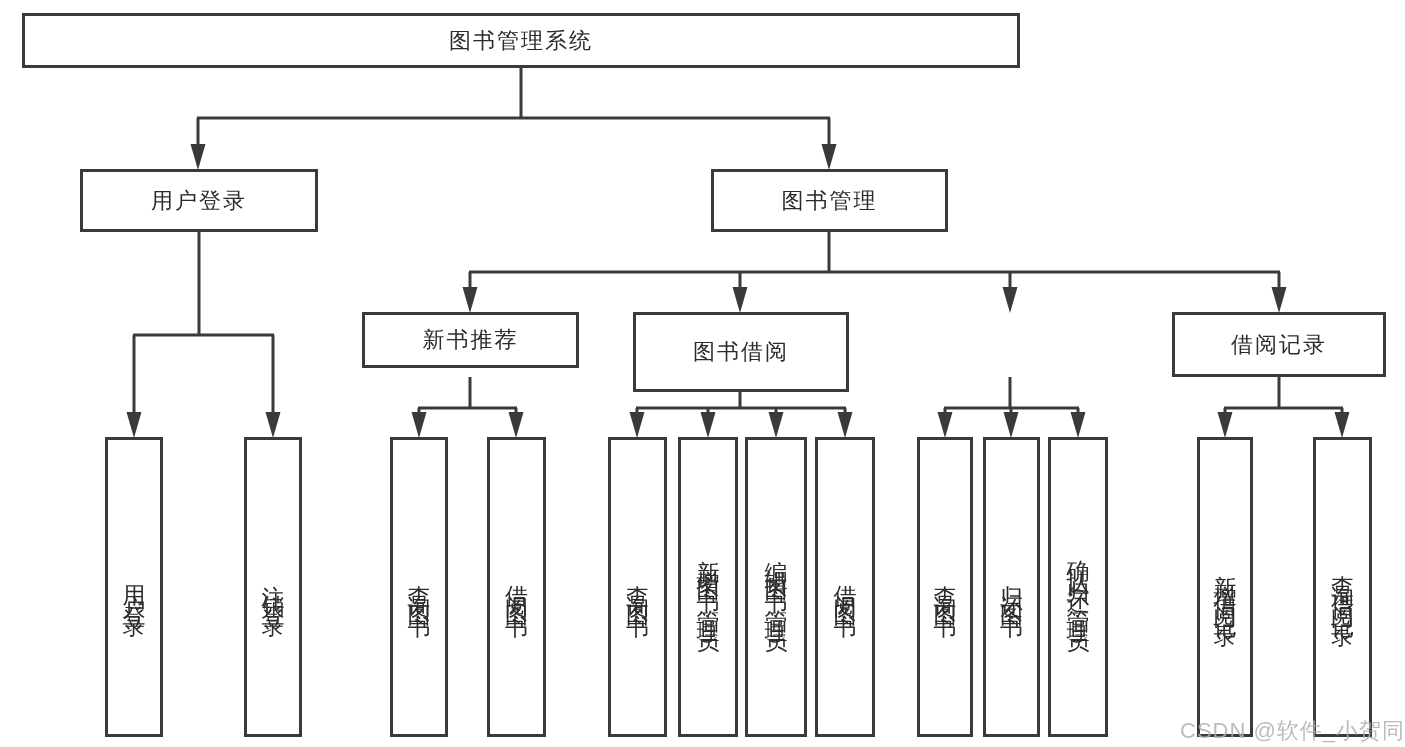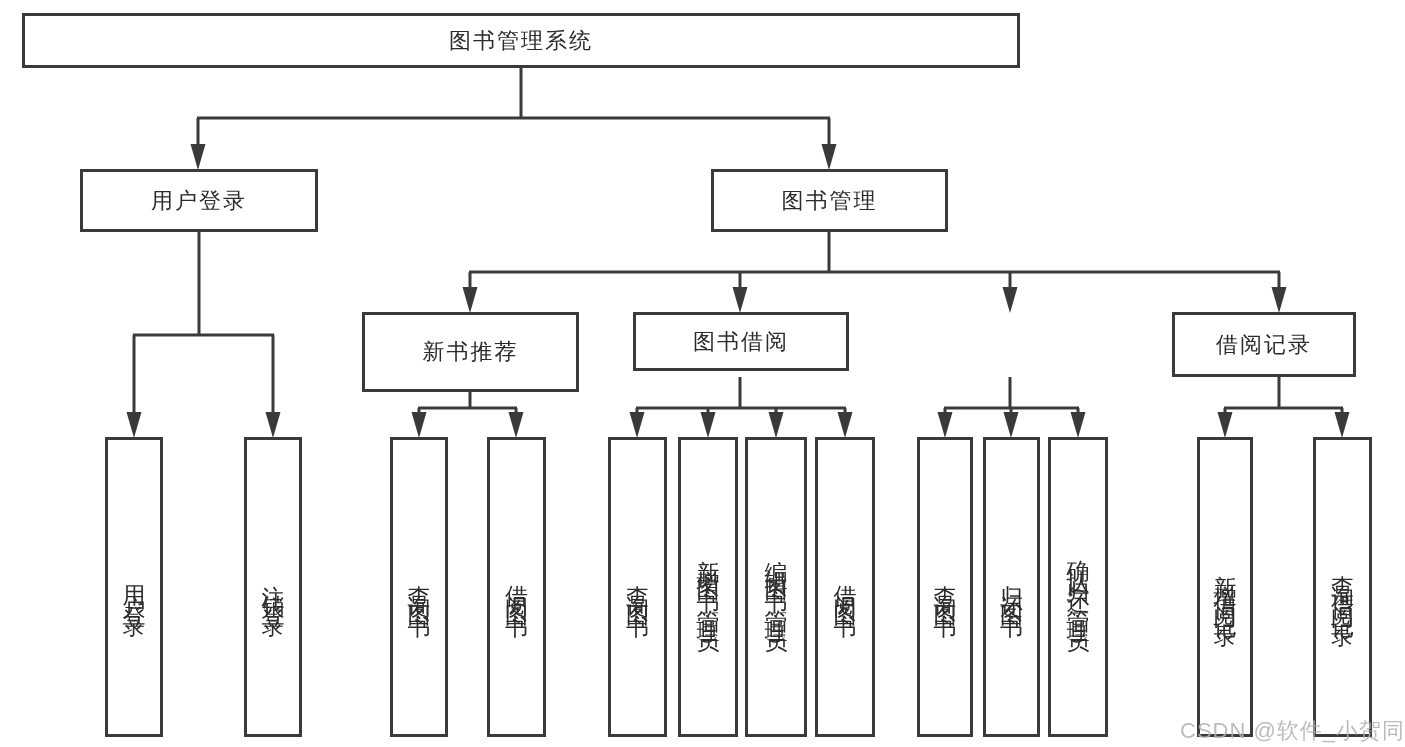--- a/index.html
+++ b/index.html
@@ -125,23 +125,23 @@
     <polygon points="1217.5,412 1232.5,412 1225,438" stroke="none"></polygon>
     <line x1="1342" y1="408" x2="1342" y2="416"></line>
     <polygon points="1334.5,412 1349.5,412 1342,438" stroke="none"></polygon>
   </svg>
 
   <div class="box root" style="left:22px; top:13px; width:998px; height:55px;">图书管理系统</div>
 
   <div class="box hbox" style="left:80px; top:169px; width:238px; height:63px;">用户登录</div>
   <div class="box hbox" style="left:711px; top:169px; width:237px; height:63px;">图书管理</div>
 
-  <div class="box hbox" style="left:362px; top:312px; width:217px; height:80px;">新书推荐</div>
-  <div class="box hbox" style="left:633px; top:312px; width:216px; height:59px;">图书借阅</div>
-  <div class="box hbox" style="left:1172px; top:312px; width:184px; height:65px;">借阅记录</div>
+  <div class="box hbox" style="left:362px; top:312px; width:217px; height:56px;">新书推荐</div>
+  <div class="box hbox" style="left:633px; top:312px; width:216px; height:80px;">图书借阅</div>
+  <div class="box hbox" style="left:1172px; top:312px; width:214px; height:65px;">借阅记录</div>
 
   <div class="box vbox" style="left:105px; top:437px; width:58px; height:300px;">用户登录</div>
   <div class="box vbox" style="left:244px; top:437px; width:58px; height:300px;">注销登录</div>
 
   <div class="box vbox" style="left:390px; top:437px; width:58px; height:300px;">查询图书</div>
   <div class="box vbox" style="left:487px; top:437px; width:59px; height:300px;">借阅图书</div>
 
   <div class="box vbox" style="left:608px; top:437px; width:59px; height:300px;">查询图书</div>
   <div class="box vbox" style="left:678px; top:437px; width:60px; height:300px;">新增图书（管理员）</div>
   <div class="box vbox" style="left:745px; top:437px; width:62px; height:300px;">编辑图书（管理员）</div>

